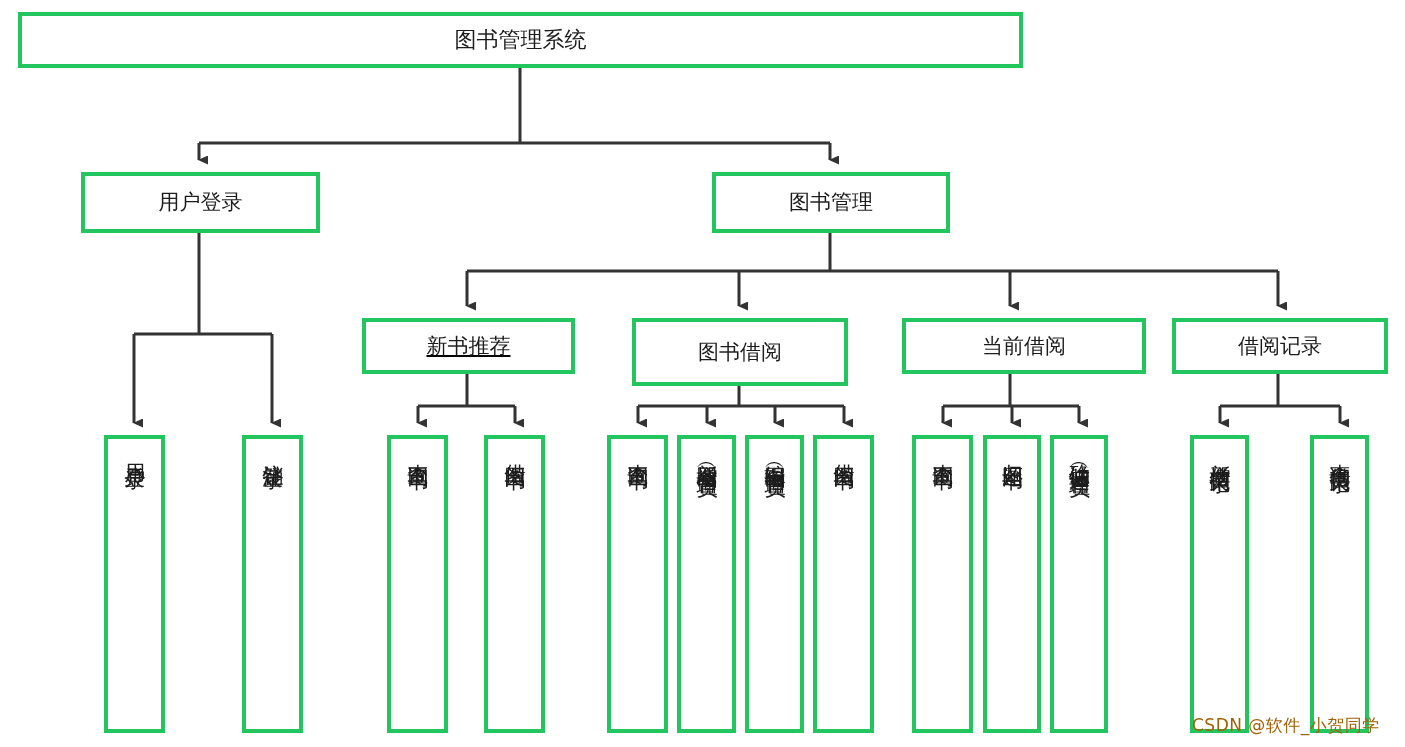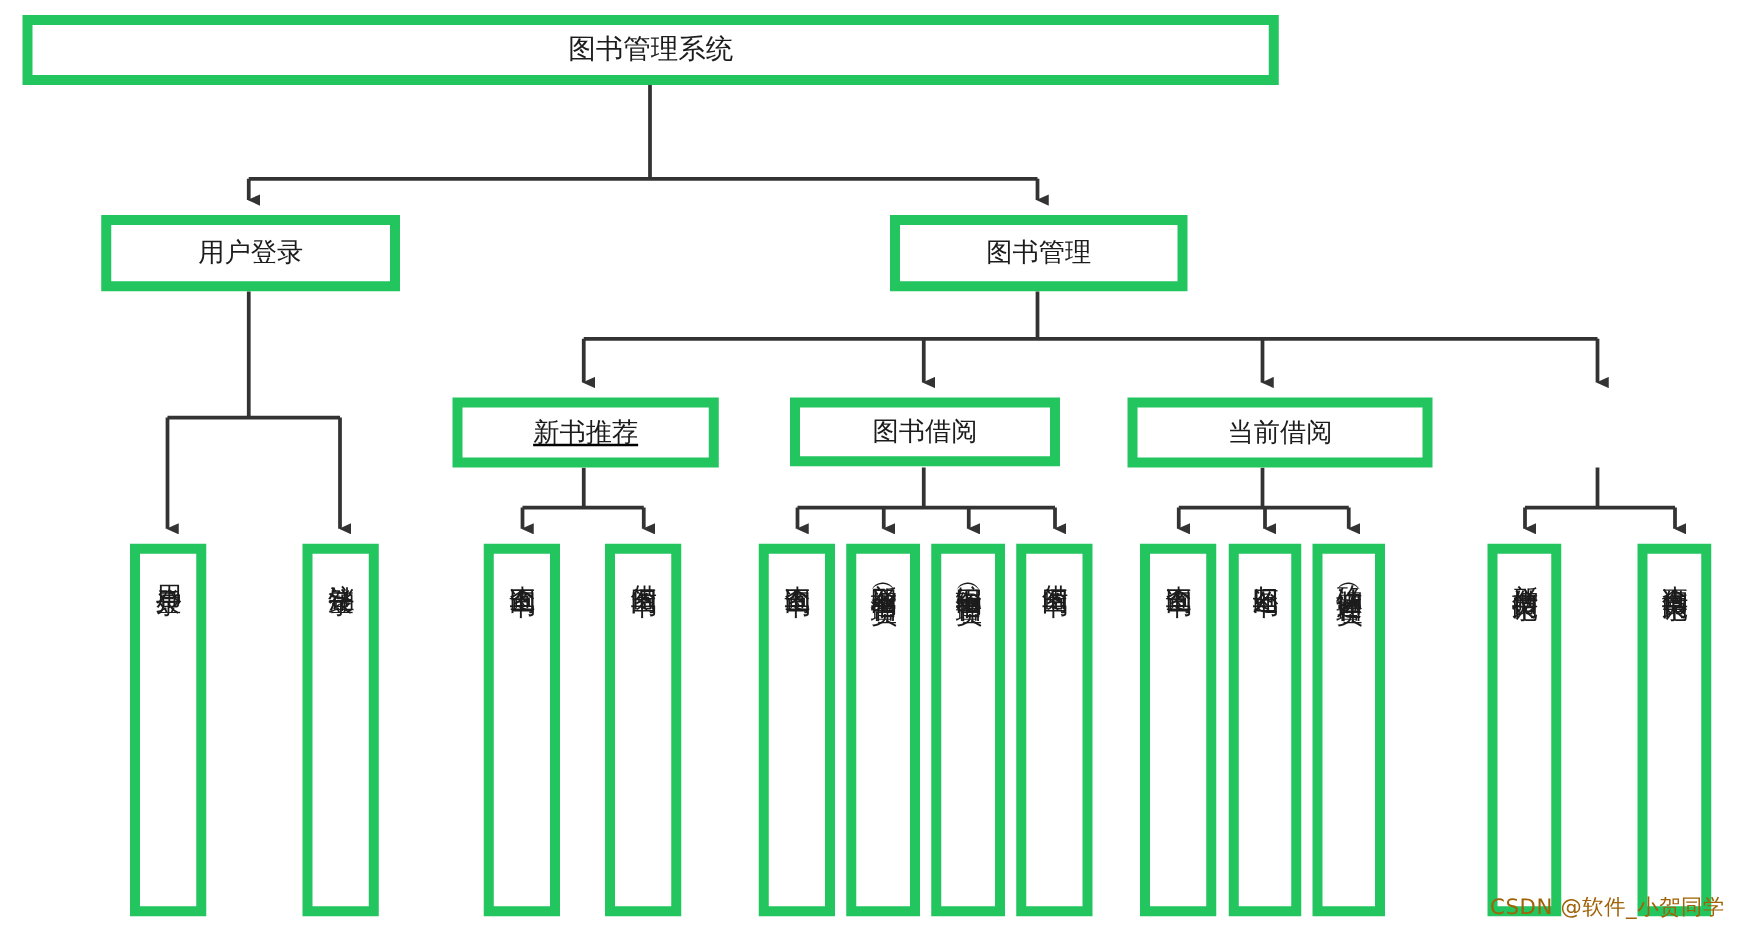--- a/index.html
+++ b/index.html
@@ -21,21 +21,21 @@
     position: absolute;
     left: 0;
     top: 0;
     width: 1405px;
     height: 747px;
   }
   .node {
     position: absolute;
     box-sizing: border-box;
     background: #ffffff;
-    border: 8px solid #22c55e;
+    border: 4px solid #22c55e;
     display: flex;
     align-items: center;
     justify-content: center;
   }
   .node .label {
     color: #1c1c1c;
     line-height: 1.15;
     text-align: center;
     white-space: nowrap;
   }
@@ -130,25 +130,28 @@
   <div class="node horiz" style="left: 81px; top: 172px; width: 239px; height: 61px;">
     <span class="label">用户登录</span>
   </div>
   <div class="node horiz" style="left: 712px; top: 172px; width: 238px; height: 61px; font-family: Liberation Serif, serif;">
     <span class="label">图书管理</span>
   </div>
 
   <div class="node horiz" style="left: 362px; top: 318px; width: 213px; height: 56px; text-decoration: underline;">
     <span class="label">新书推荐</span>
   </div>
-  <div class="node horiz" style="left: 632px; top: 318px; width: 216px; height: 55px;">
+  <div class="node horiz" style="left: 632px; top: 318px; width: 216px; height: 68px;">
     <span class="label">图书借阅</span>
   </div>
   <div class="node horiz" style="left: 902px; top: 318px; width: 244px; height: 56px;">
     <span class="label">当前借阅</span>
+  </div>
+  <div class="node horiz" style="left: 1172px; top: 318px; width: 216px; height: 56px;">
+    <span class="label">借阅记录</span>
   </div>
 
   <div class="node vert" style="left: 104px; top: 435px; width: 61px; height: 298px;">
     <span class="label">用户登录</span>
   </div>
   <div class="node vert" style="left: 242px; top: 435px; width: 61px; height: 298px;">
     <span class="label">注销登录</span>
   </div>
   <div class="node vert" style="left: 387px; top: 435px; width: 61px; height: 298px;">
     <span class="label">查询图书</span>

